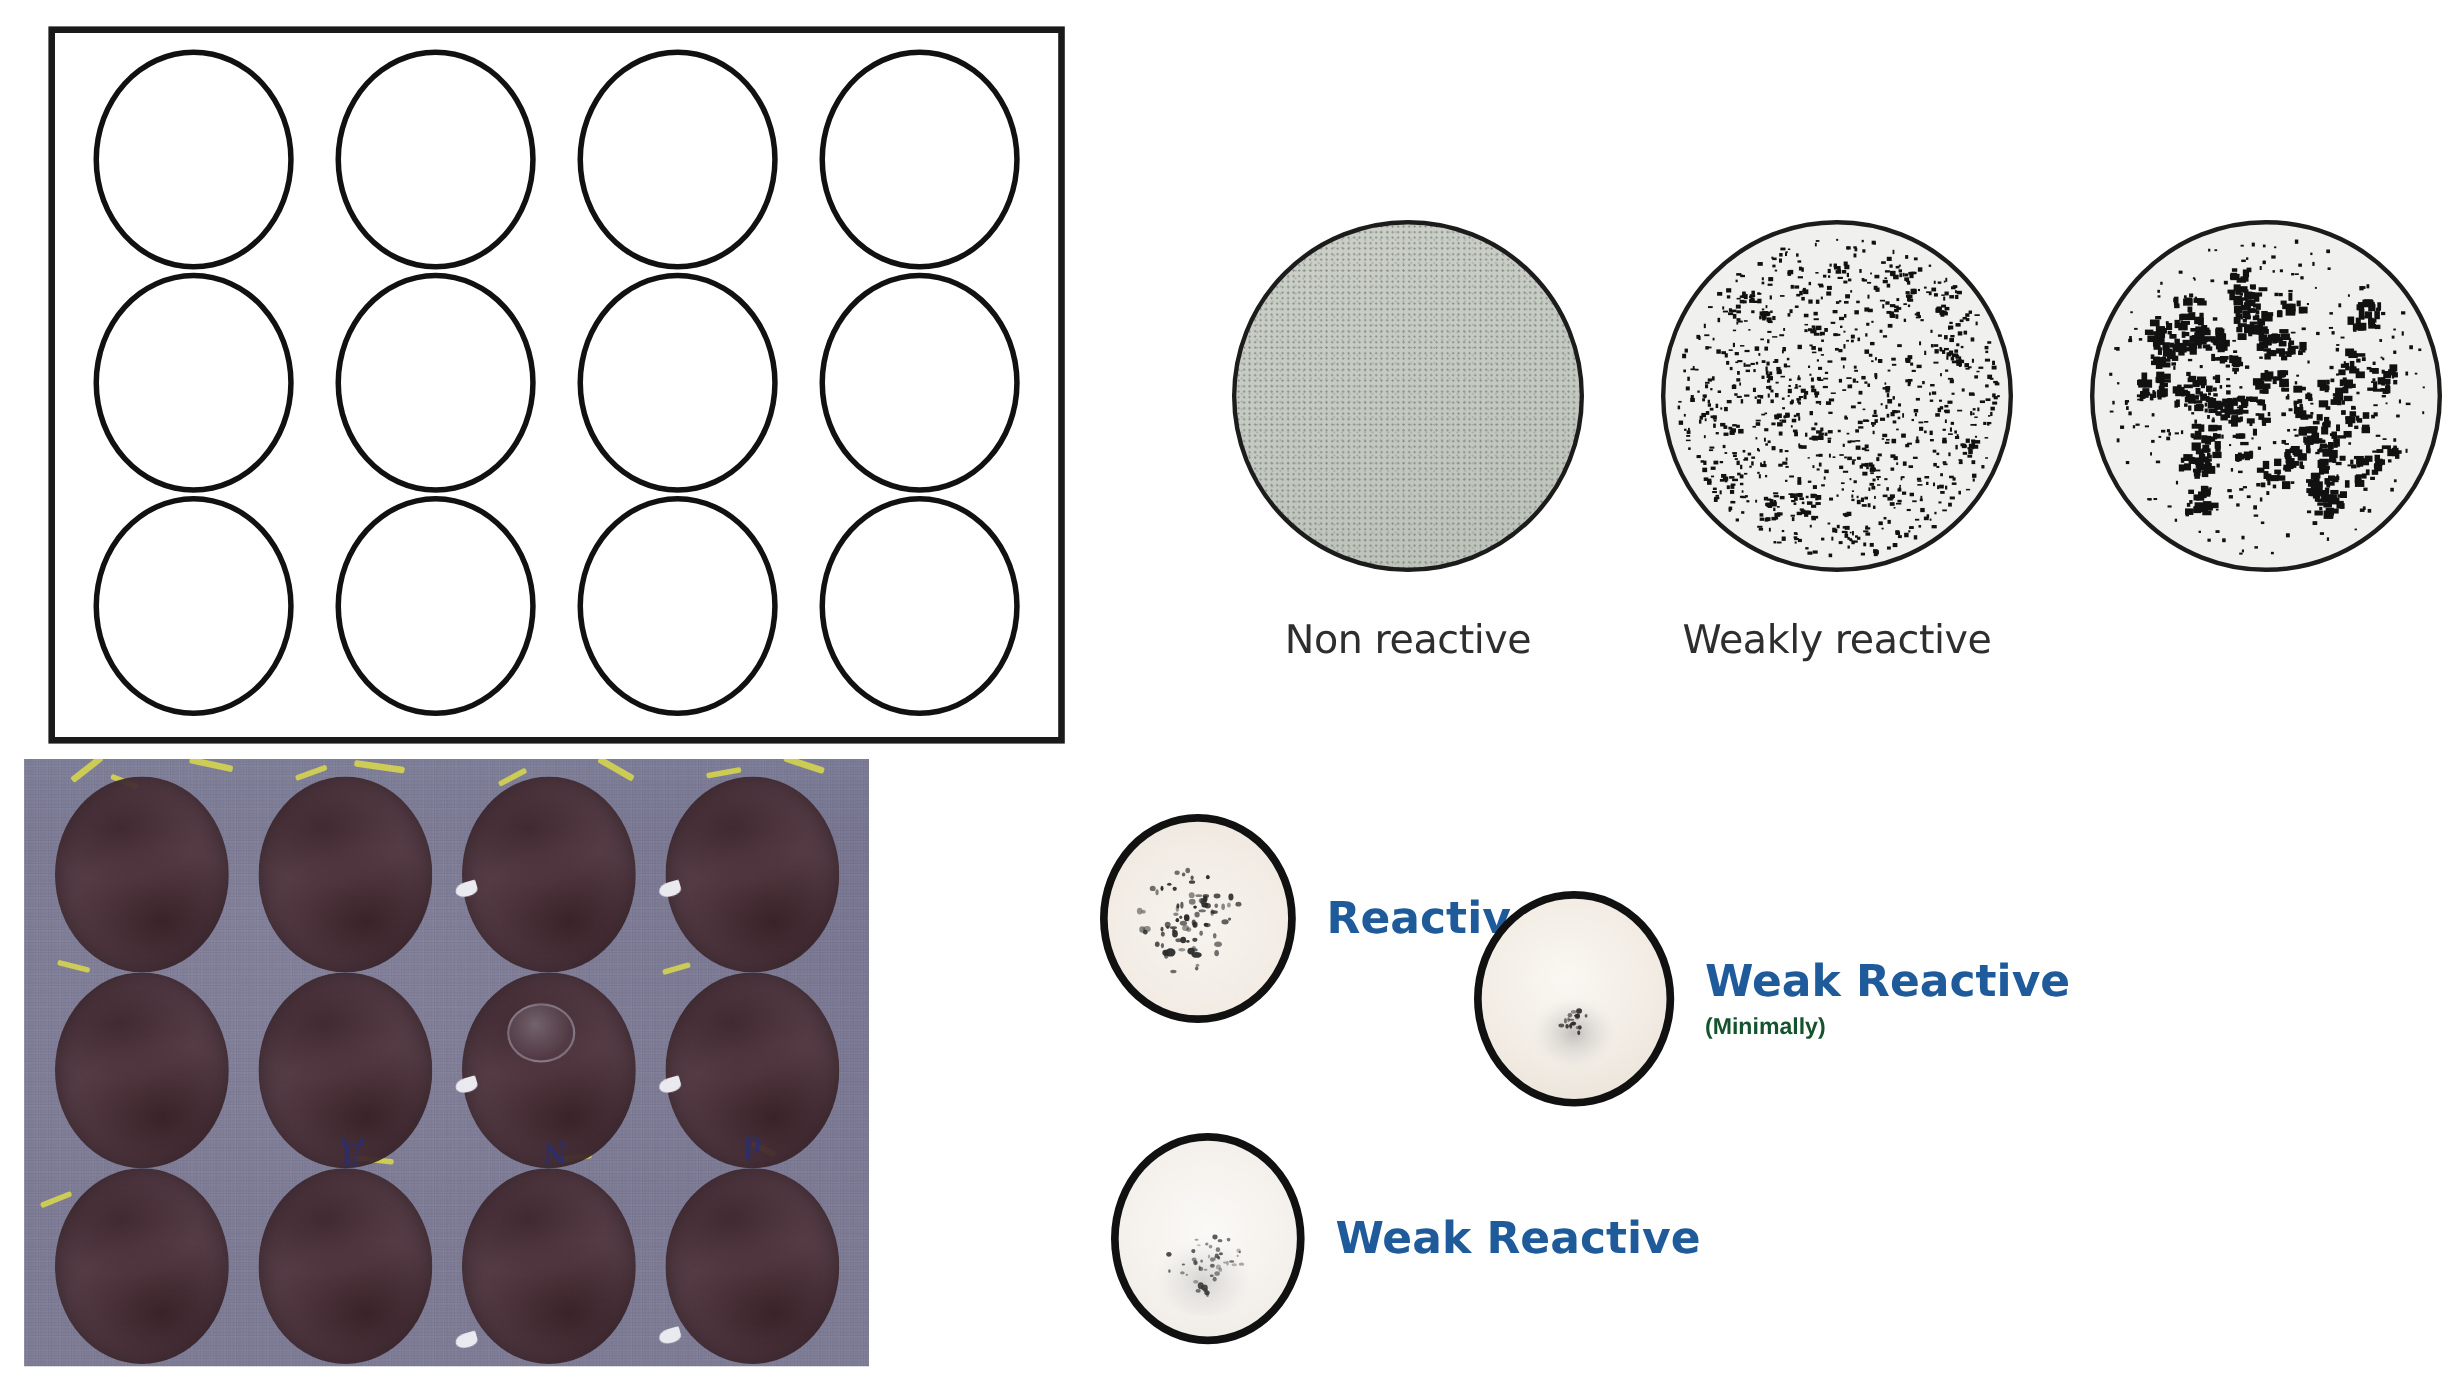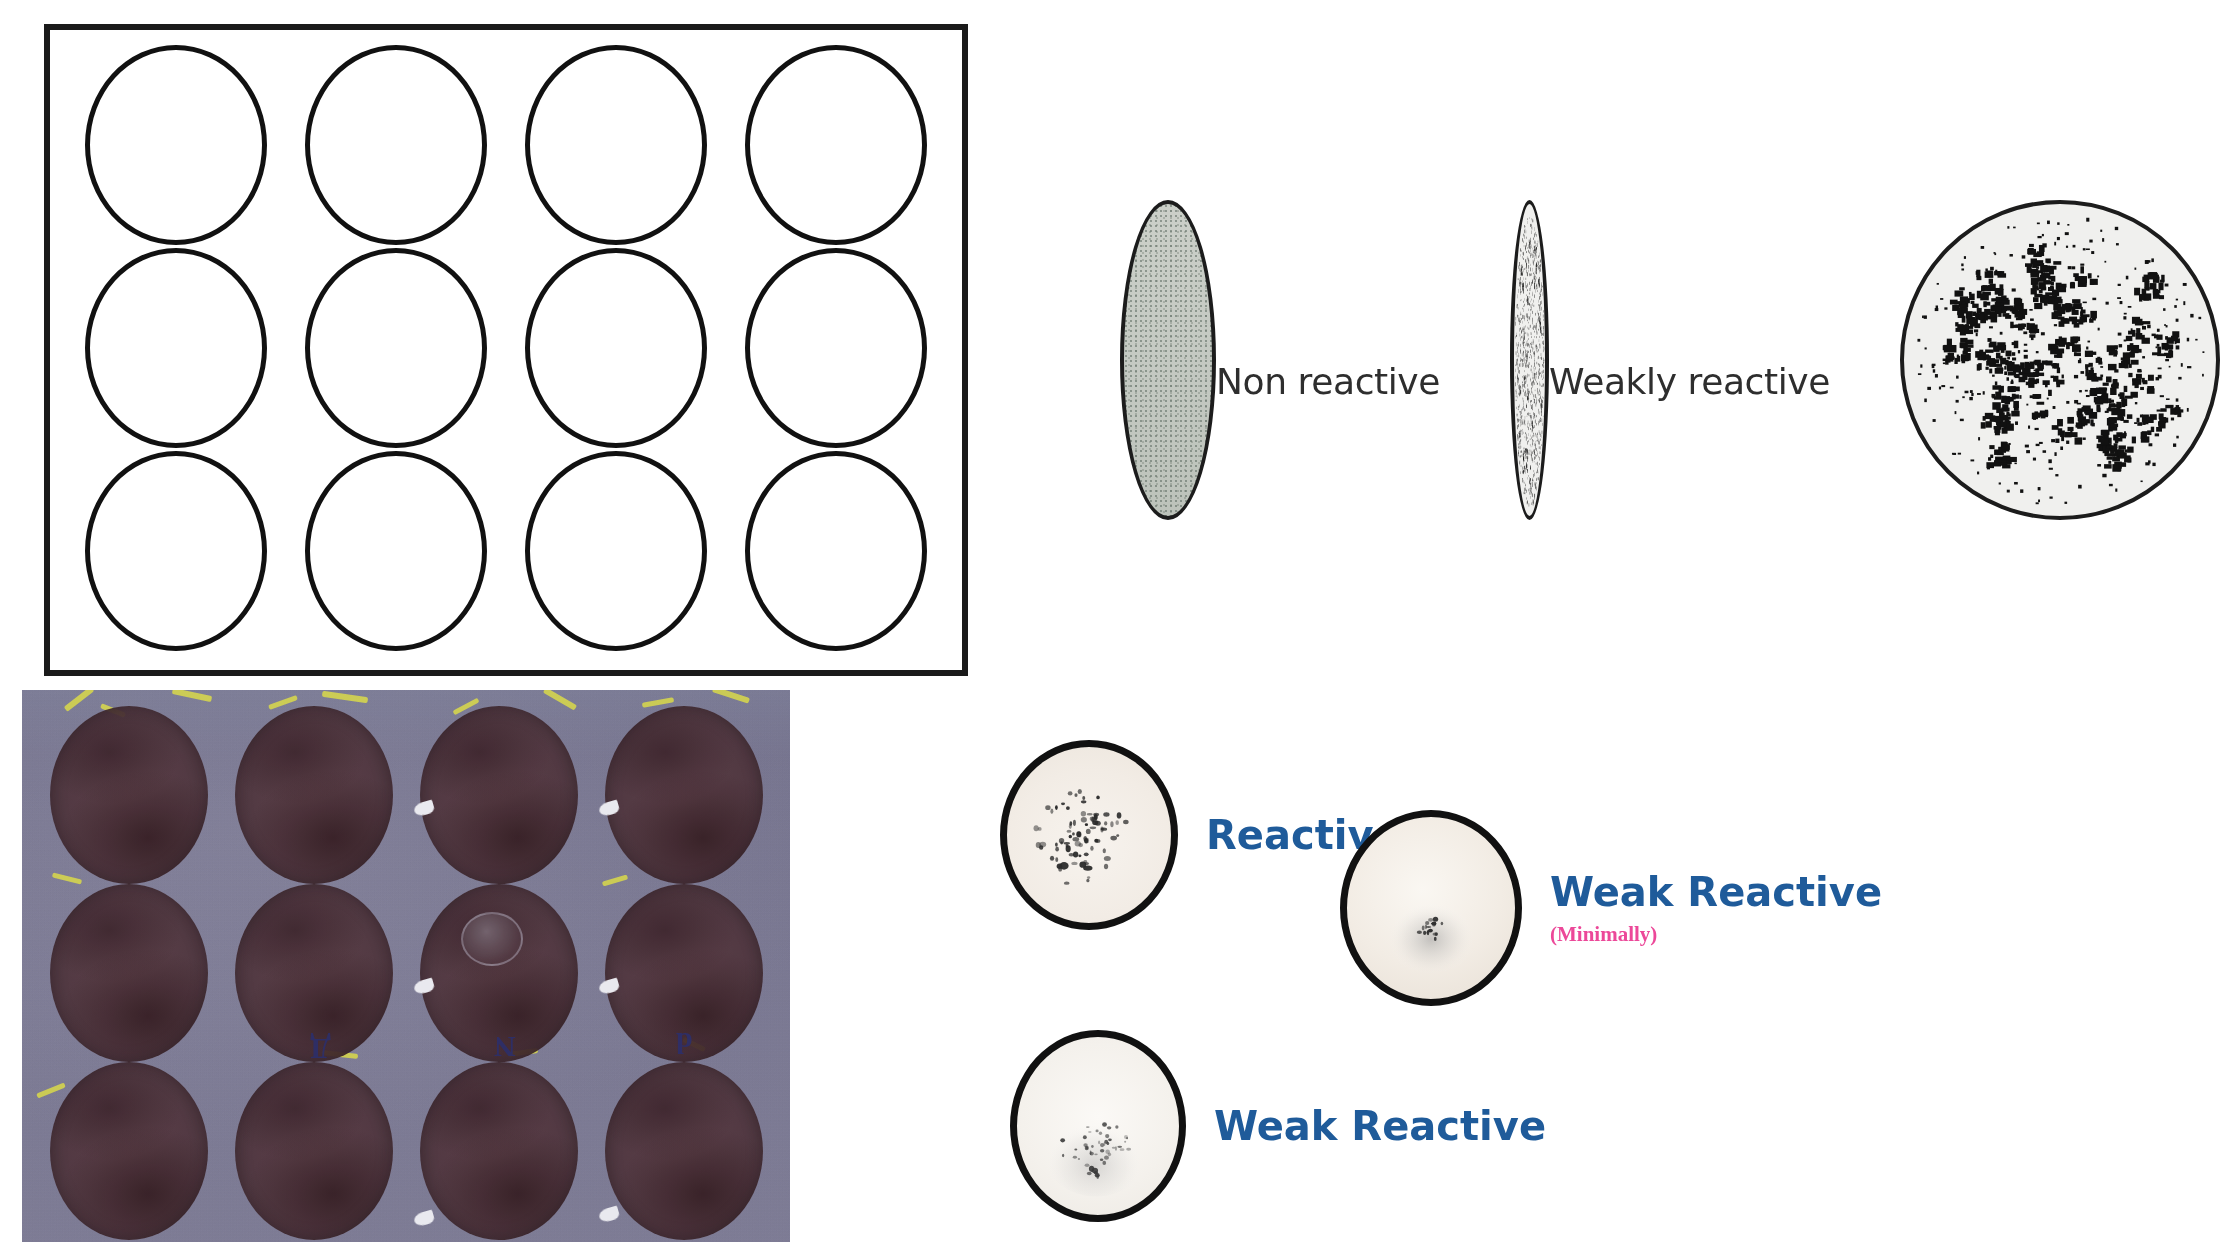--- a/index.html
+++ b/index.html
@@ -157,21 +157,21 @@
   }
   .schem-row {
     display: flex;
     align-items: flex-start;
     justify-content: flex-start;
     gap: 70px;
   }
   .schem-item {
     width: 320px;
     display: flex;
-    flex-direction: row;
+    flex-direction: column;
     align-items: center;
   }
   .schem-circle {
     width: 320px;
     height: 320px;
     border-radius: 50%;
     border: 4px solid #1c1c1c;
     box-sizing: border-box;
     position: relative;
     overflow: hidden;
@@ -245,24 +245,24 @@
   }
   .pw-label {
     font-family: "DejaVu Sans", sans-serif;
     font-weight: 700;
     font-size: 40px;
     color: #1f5b9a;
     white-space: nowrap;
     line-height: 1.1;
   }
   .pw-sublabel {
-    font-family: Liberation Serif, serif;
+    font-family: Liberation Sans, sans-serif;
     font-weight: 700;
     font-size: 21px;
-    color: #ec4899;
+    color: #14532d;
     white-space: nowrap;
     margin-top: 8px;
   }
 </style>
 </head>
 <body>
 
 <div class="figure-root">
 
   <div class="panel-blank-card">

